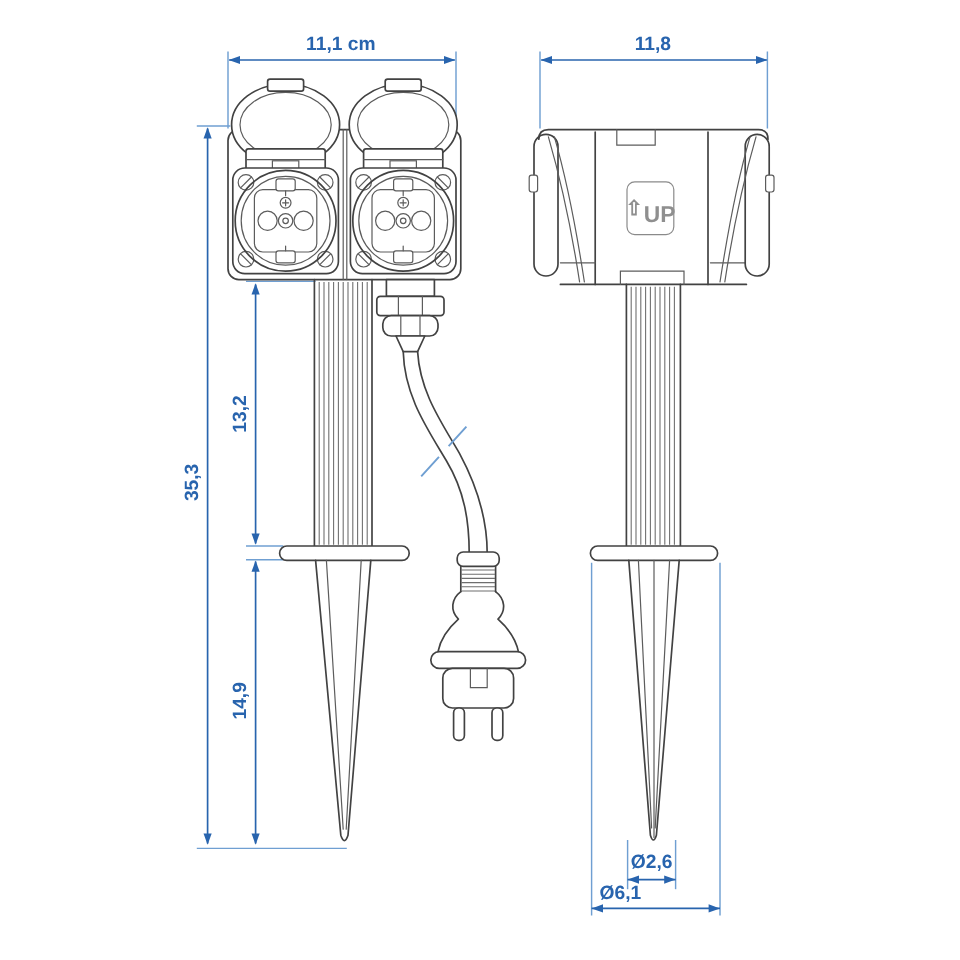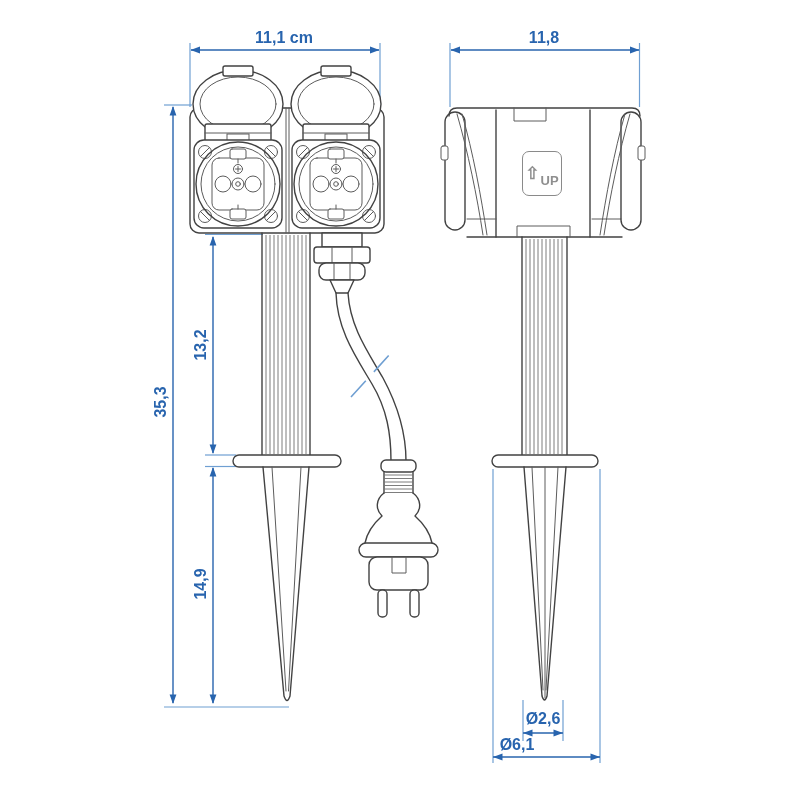--- a/index.html
+++ b/index.html
@@ -27,21 +27,21 @@
   }
   .rot{transform:translate(-50%,-50%) rotate(-90deg);}
   
   .badge{
     position:absolute;left:522px;top:151px;width:40px;height:45px;
     border:1.6px solid #8a8a8a;border-radius:7px;box-sizing:border-box;
     display:flex;align-items:center;justify-content:center;gap:1px;
     color:var(--badge_gray,#8f8f8f);font-weight:bold;
   }
   .badge .arr{font-size:17px;}
-  .badge .txt{font-size:13px;letter-spacing:0;margin-top:13px;}
+  .badge .txt{font-size:19px;letter-spacing:0;margin-top:13px;}
 </style>
 </head>
 <body>
 
 <div class="canvas">
 
 <svg width="800" height="800" viewBox="0 0 800 800">
 
   <g>
 

